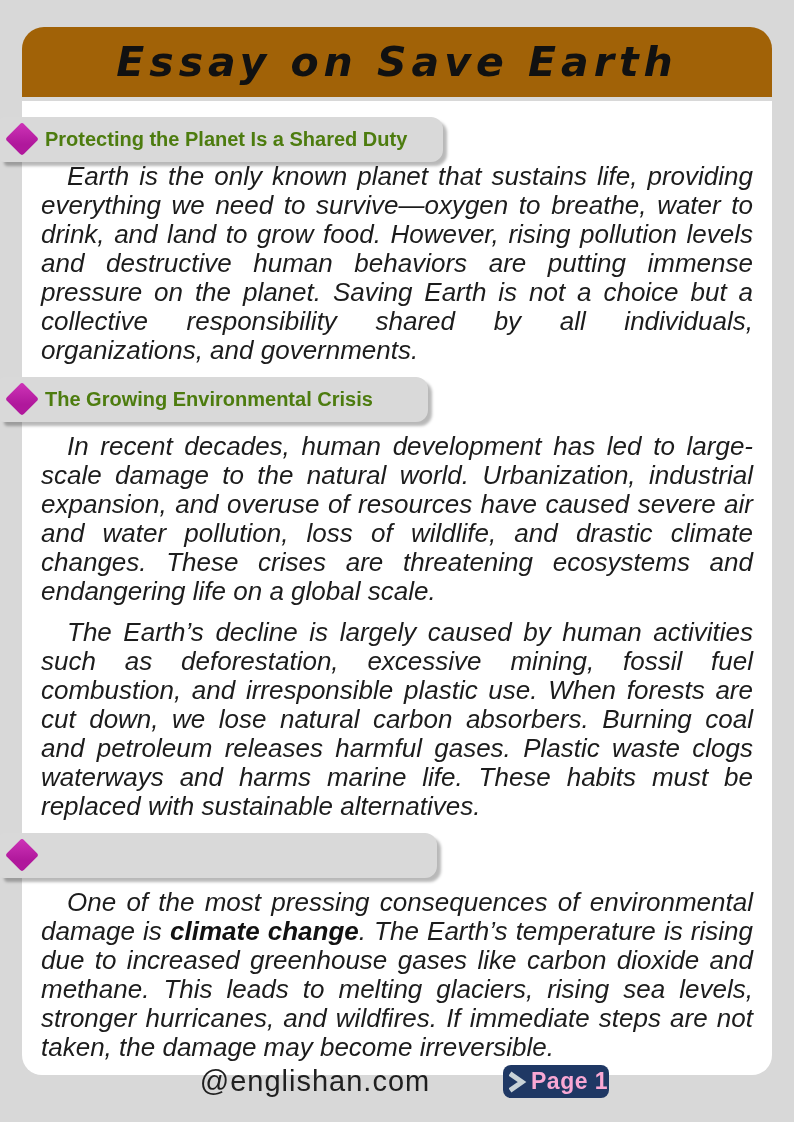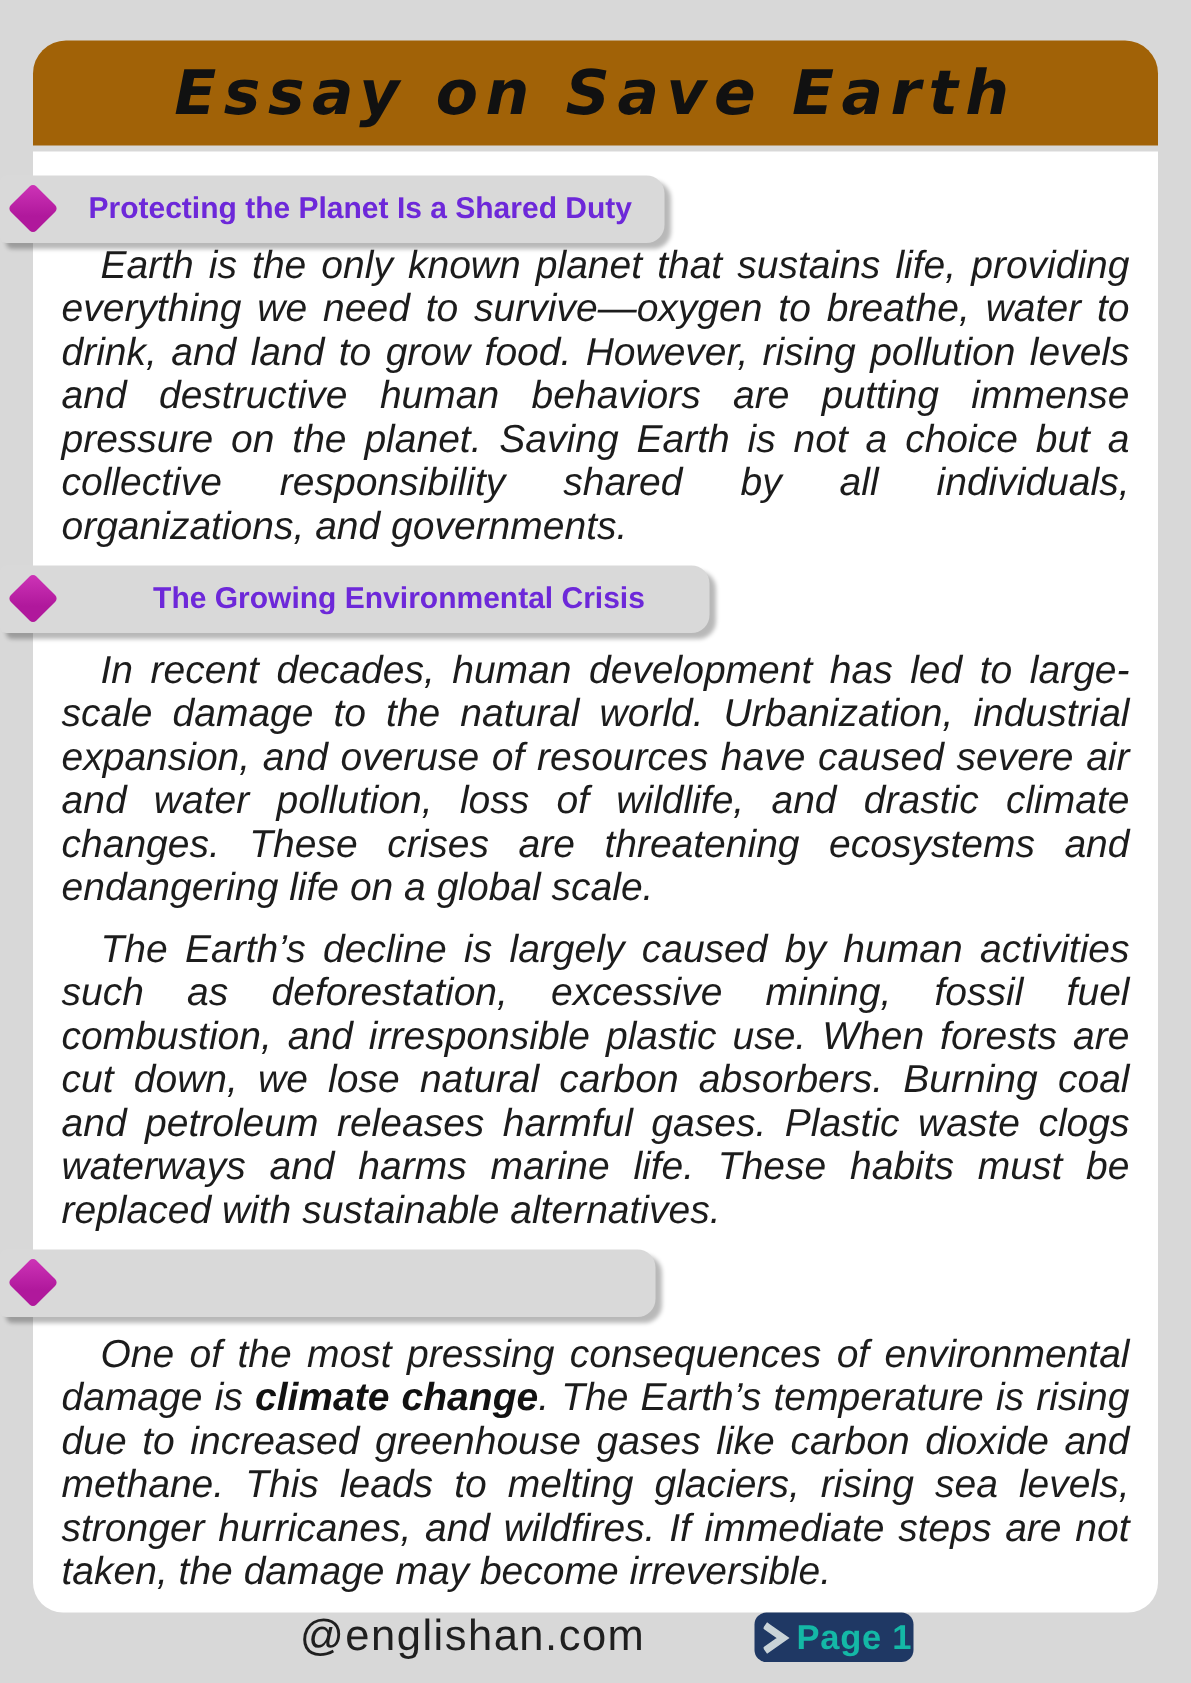--- a/index.html
+++ b/index.html
@@ -53,56 +53,56 @@
     background: #d9d9d9;
     border-radius: 4px 12px 12px 4px;
     box-shadow: 4px 4px 3px rgba(0,0,0,0.28);
   }
   .heading-bar.first {
     margin-top: 0;
     top: 16px;
     margin-bottom: 16px;
   }
   .bar-0 { width: 443px; }
-  .bar-1 { width: 473px; text-align: center; }
+  .bar-1 { width: 428px; }
   .bar-2 { width: 447px; }
   .bar-3 { width: 437px; }
   .diamond {
     position: absolute;
     left: 10px;
     top: 10px;
     width: 24px;
     height: 24px;
     background: linear-gradient(135deg, #cf35b8 0%, #b0189c 65%);
     transform: rotate(45deg);
     border-radius: 3px;
   }
   .heading-label {
     display: block;
-    margin-left: 59px;
+    margin-left: 45px;
     line-height: 45px;
     font-size: 20px;
     font-weight: 700;
-    color: #6d28d9;
+    color: #4d7c0f;
     white-space: nowrap;
   }
   .para {
     margin: 10px 19px 12px 19px;
     text-align: justify;
     text-indent: 26px;
     font-size: 26px;
     line-height: 29px;
     color: #1c1c1c;
     font-style: italic;
   }
   .para strong { font-weight: 700; color: #111111; }
   .footer {
     position: absolute;
     left: 0;
-    bottom: 6px;
+    bottom: 16px;
     width: 630px;
     height: 47px;
   }
   .site-handle {
     width: 100%;
     text-align: center;
     line-height: 44px;
     font-size: 29px;
     font-weight: 400;
     letter-spacing: 1px;
@@ -116,21 +116,21 @@
     height: 33px;
     background: #1f3864;
     border-radius: 8px;
     display: flex;
     align-items: center;
     justify-content: flex-start;
     padding-left: 6px;
     box-sizing: border-box;
   }
   .page-badge-label {
-    color: #14b8a6;
+    color: #f9a8d4;
     font-size: 23px;
     font-weight: 600;
     letter-spacing: 0.5px;
     margin-left: 2px;
     white-space: nowrap;
   }
   .chevron-svg { display: block; }
 </style>
 </head>
 <body>

